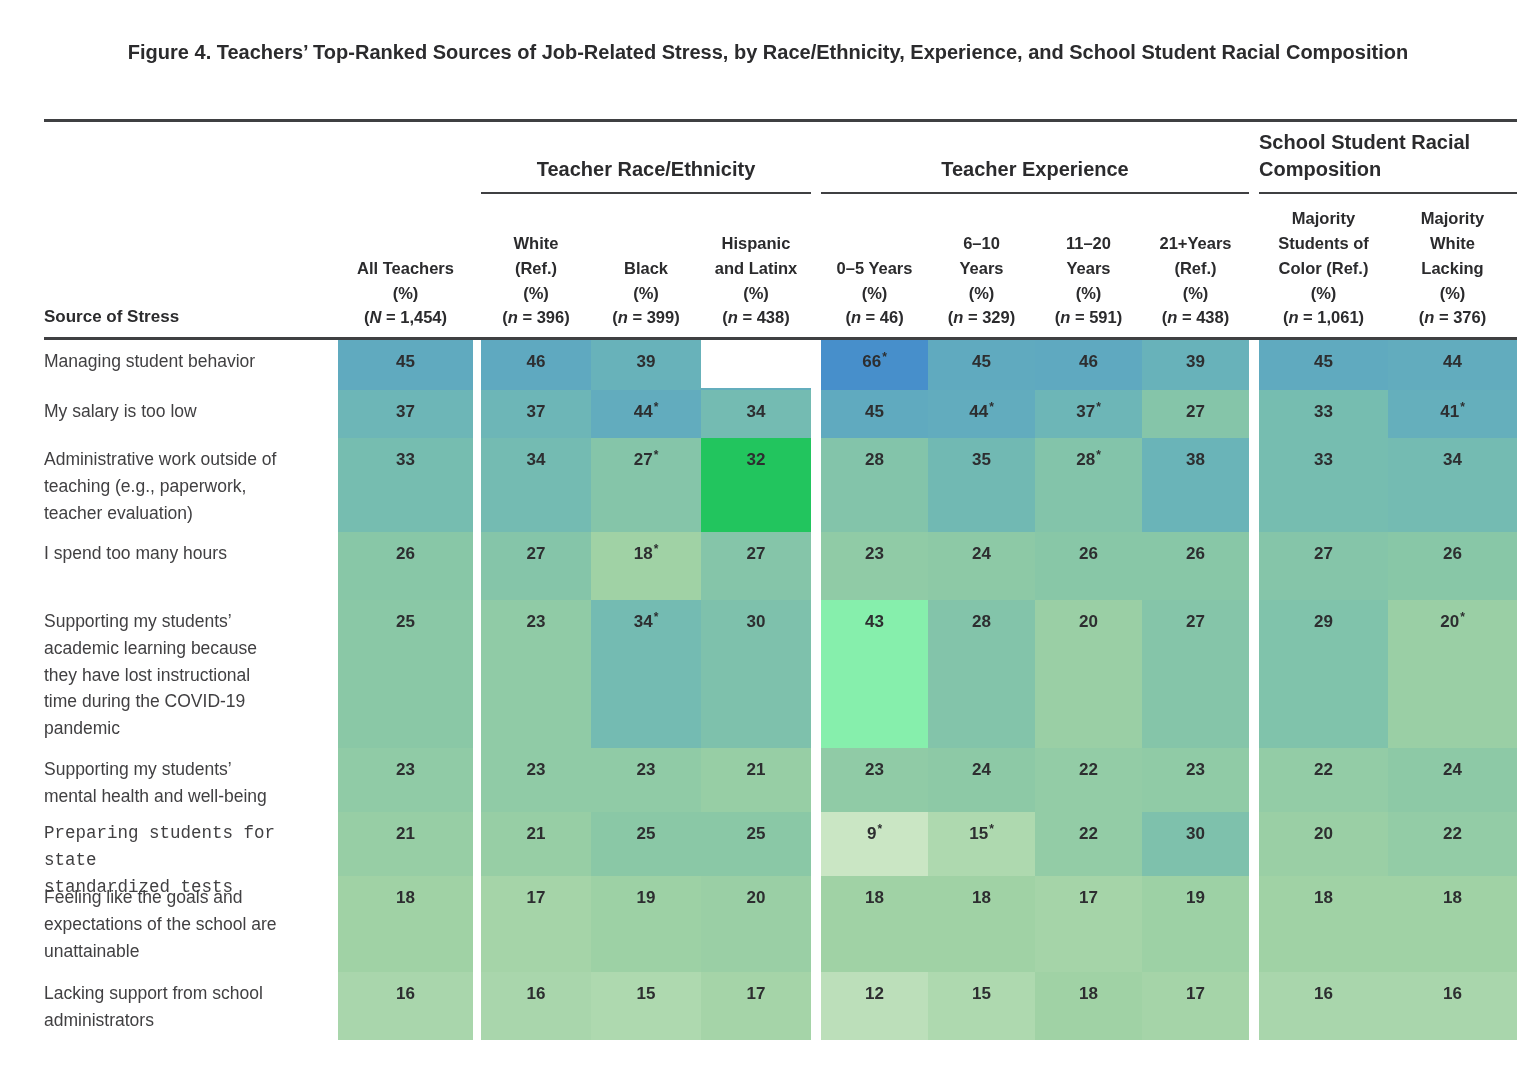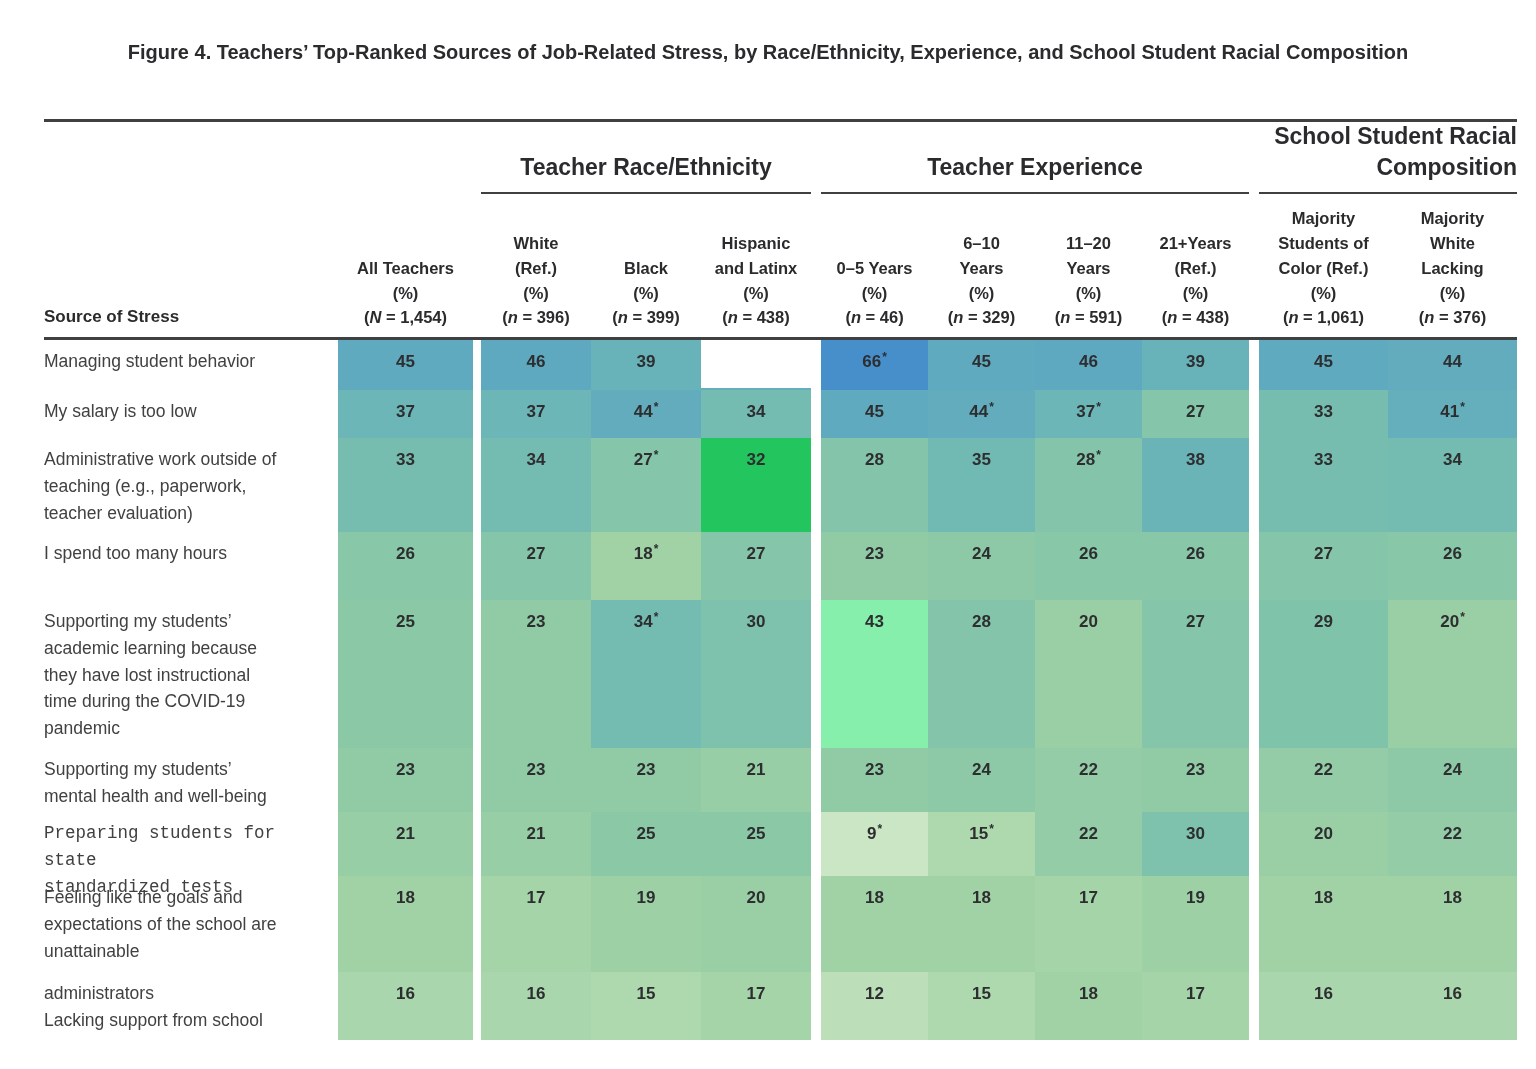--- a/index.html
+++ b/index.html
@@ -10,21 +10,21 @@
   .title-inner{max-width:1330px;margin:0 auto;font-weight:bold;font-size:20px;line-height:1.45;color:#2b2b2d;}
 
   .grid{
     margin-left:44px;width:1473px;display:grid;
     grid-template-columns:294px 135px 8px 110px 110px 110px 10px 107px 107px 107px 107px 10px 129px 129px;
     border-top:3px solid #3f4042;
   }
 
   .group{
     grid-row:1;display:flex;flex-direction:column;justify-content:flex-end;align-items:center;
-    text-align:right;font-weight:bold;font-size:23px;line-height:1.35;color:#2b2b2d;
+    text-align:left;font-weight:bold;font-size:20px;line-height:1.35;color:#2b2b2d;
     border-bottom:2.5px solid #3f4042;padding-bottom:9px;
   }
   .g-race{grid-column:4/7}
   .g-exp{grid-column:8/12}
   .g-comp{grid-column:13/15}
 
   .hdr-rule{grid-row:2;grid-column:1/-1;align-self:end;height:3px;background:#3f4042;}
 
   .src-hdr{
     grid-row:2;grid-column:1;display:flex;align-items:flex-end;
@@ -403,22 +403,22 @@
       <div class="heat-cell" style="grid-area: 10 / 11; background: rgb(157, 209, 165);">
         <span>19</span>
       </div>
       <div class="heat-cell" style="grid-area: 10 / 13; background: rgb(160, 210, 165);">
         <span>18</span>
       </div>
       <div class="heat-cell" style="grid-area: 10 / 14; background: rgb(160, 210, 165);">
         <span>18</span>
       </div>
       <div class="row-label" style="grid-row: 11;">
+        <div>Lacking support from school</div>
         <div>administrators</div>
-        <div>Lacking support from school</div>
       </div>
       <div class="heat-cell" style="grid-area: 11 / 2; background: rgb(169, 214, 172);">
         <span>16</span>
       </div>
       <div class="heat-cell" style="grid-area: 11 / 4; background: rgb(169, 214, 172);">
         <span>16</span>
       </div>
       <div class="heat-cell" style="grid-area: 11 / 5; background: rgb(174, 217, 175);">
         <span>15</span>
       </div>

